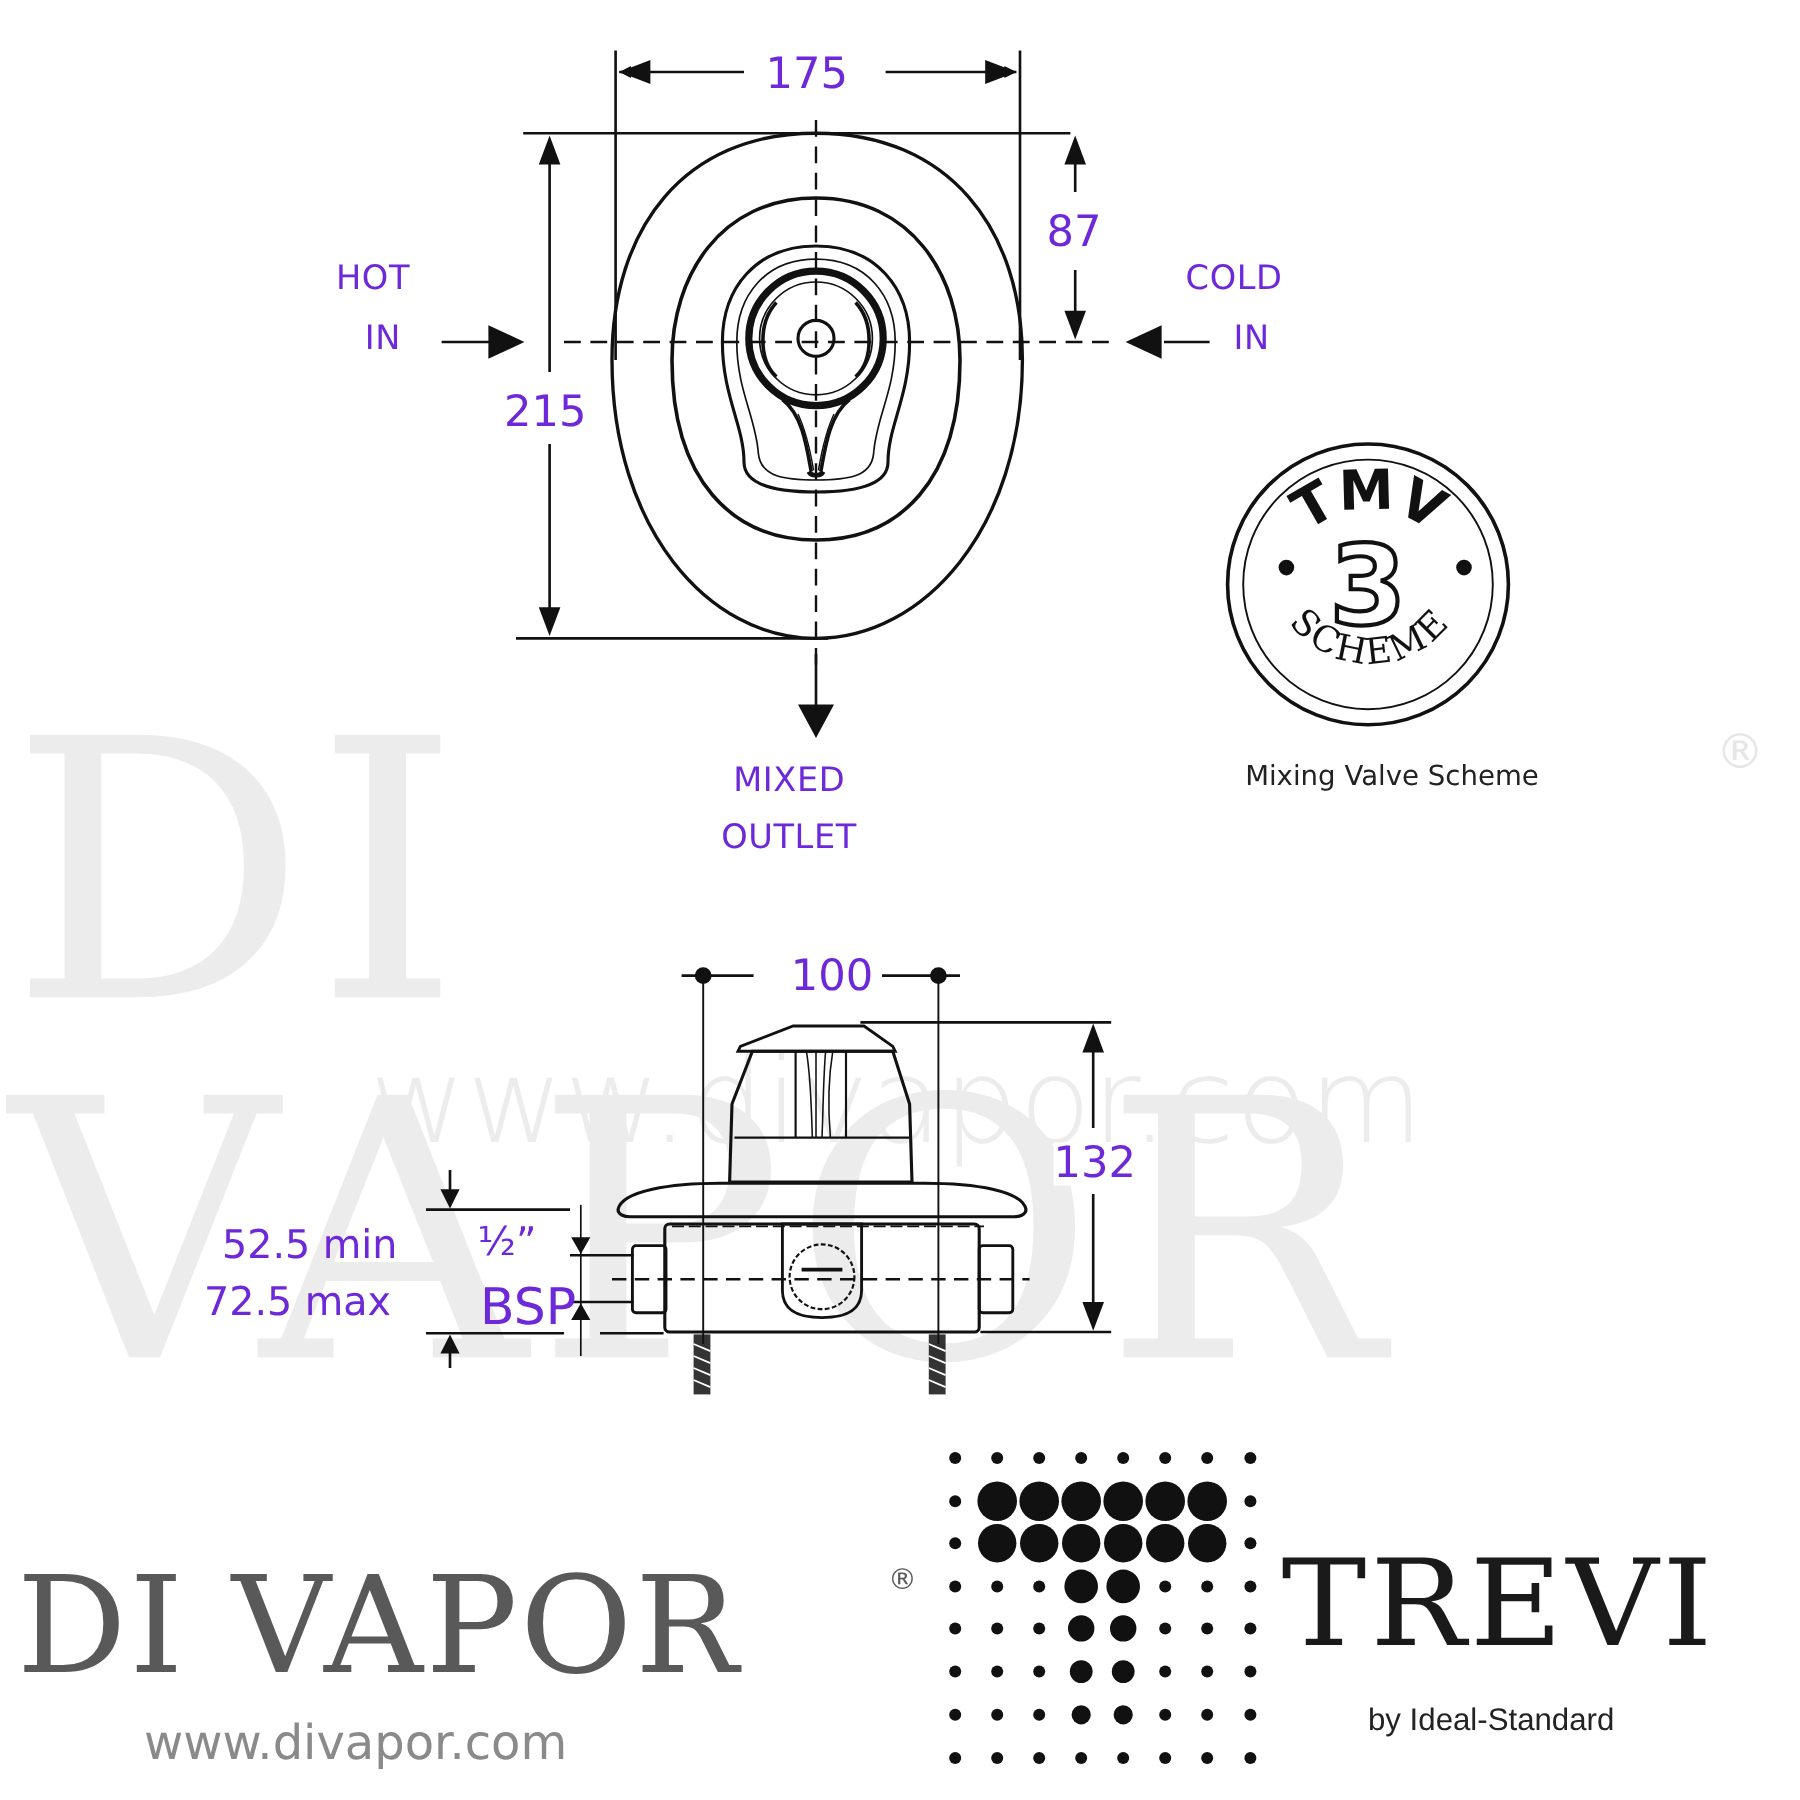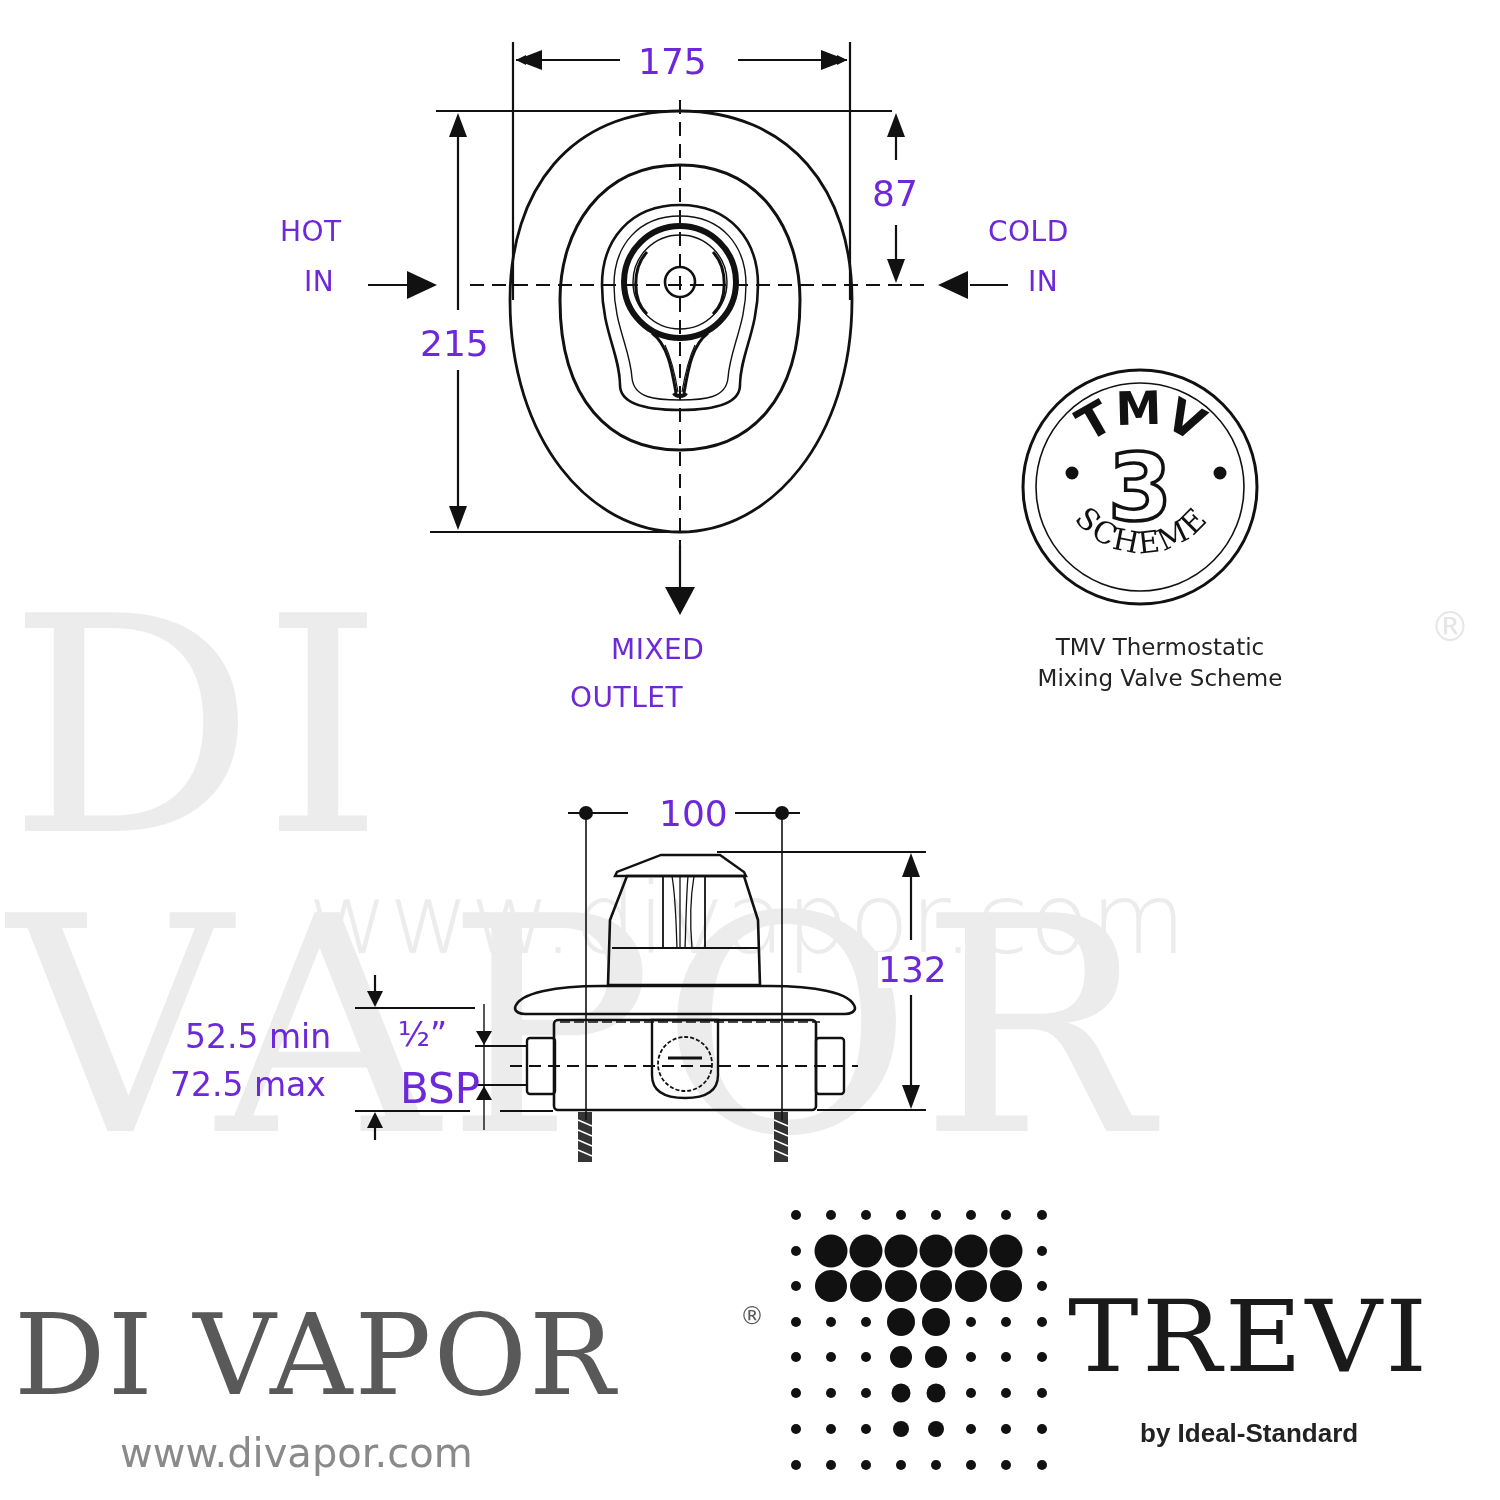--- a/index.html
+++ b/index.html
@@ -9,21 +9,21 @@
   .dim { font-size: 36px; }
   .cap { font-size: 28px; letter-spacing: 0.5px; text-align: center; }
   .note { font-family: "DejaVu Sans", sans-serif; font-size: 23px; color: #222; text-align: center; line-height: 1.33; position: absolute; }
   .wm-big { position: absolute; font-family: "DejaVu Serif", serif; color: #ececec; font-size: 300px; line-height: 1; left: 8px; top: 578px; letter-spacing: 6px; transform: scaleX(1.03); transform-origin: left top; }
   .wm-reg { position: absolute; font-family: "DejaVu Sans", sans-serif; color: #e6e6e6; font-size: 40px; left: 1430px; top: 604px; }
   .wm-url { position: absolute; font-family: "DejaVu Sans", sans-serif; font-weight: 200; color: #ececec; font-size: 98px; left: 308px; top: 862px; letter-spacing: 1px; }
   .brand-big { position: absolute; font-family: "DejaVu Serif", serif; color: #595959; font-size: 112px; left: 14px; top: 1290px; letter-spacing: 2px; transform: scaleX(1.02); transform-origin: left top; }
   .brand-reg { position: absolute; font-family: "DejaVu Sans", sans-serif; color: #595959; font-size: 24px; left: 740px; top: 1302px; }
   .brand-url { position: absolute; font-family: "DejaVu Sans", sans-serif; color: #8a8a8a; font-size: 40px; left: 120px; top: 1430px; }
   .trevi { position: absolute; font-family: "DejaVu Serif", serif; color: #1a1a1a; font-size: 100px; left: 1068px; top: 1278px; letter-spacing: 3px; transform: scaleX(1.06); transform-origin: left top; }
-  .trevi-sub { position: absolute; font-family: "Liberation Sans", sans-serif; color: #222; font-size: 26px; left: 1140px; top: 1418px; font-weight: bold; }
+  .trevi-sub { position: absolute; font-family: "Liberation Sans", sans-serif; color: #222; font-size: 26px; left: 1140px; top: 1418px; }
 </style>
 </head>
 <body>
 
 <div id="canvas">
 
   <div class="wm-big">DI VAPOR</div>
   <div class="wm-reg">®</div>
   <div class="wm-url">www.divapor.com</div>
 
@@ -236,24 +236,23 @@
 
   <div class="lbl dim" style="left:638px; top:44px;">175</div>
   <div class="lbl dim" style="left:420px; top:326px; background:#fff;">215</div>
   <div class="lbl dim" style="left:872px; top:176px;">87</div>
 
   <div class="lbl cap" style="left:280px; top:218px;">HOT</div>
   <div class="lbl cap" style="left:304px; top:268px;">IN</div>
   <div class="lbl cap" style="left:988px; top:218px;">COLD</div>
   <div class="lbl cap" style="left:1028px; top:268px;">IN</div>
   <div class="lbl cap" style="left:611px; top:636px;">MIXED</div>
-  <div class="lbl cap" style="left:570px; top:684px;">OUTLET</div>
+  <div class="lbl cap" style="left:601px; top:684px;">OUTLET</div>
 
   <div class="note" style="left:1010px; top:632px; width:300px;">
-    <div>TMV Thermostatic</div>
     <div>Mixing Valve Scheme</div>
   </div>
 
   <div class="lbl dim" style="left:655px; top:796px; background:#fff; padding:0 4px;">100</div>
   <div class="lbl dim" style="left:878px; top:952px; background:#fff;">132</div>
   <div class="lbl" style="left:185px; top:1020px; font-size:33px;">52.5 min</div>
   <div class="lbl" style="left:170px; top:1068px; font-size:33px;">72.5 max</div>
   <div class="lbl" style="left:398px; top:1018px; font-size:33px;">½”</div>
   <div class="lbl" style="left:400px; top:1068px; font-size:42px;">BSP</div>
 

